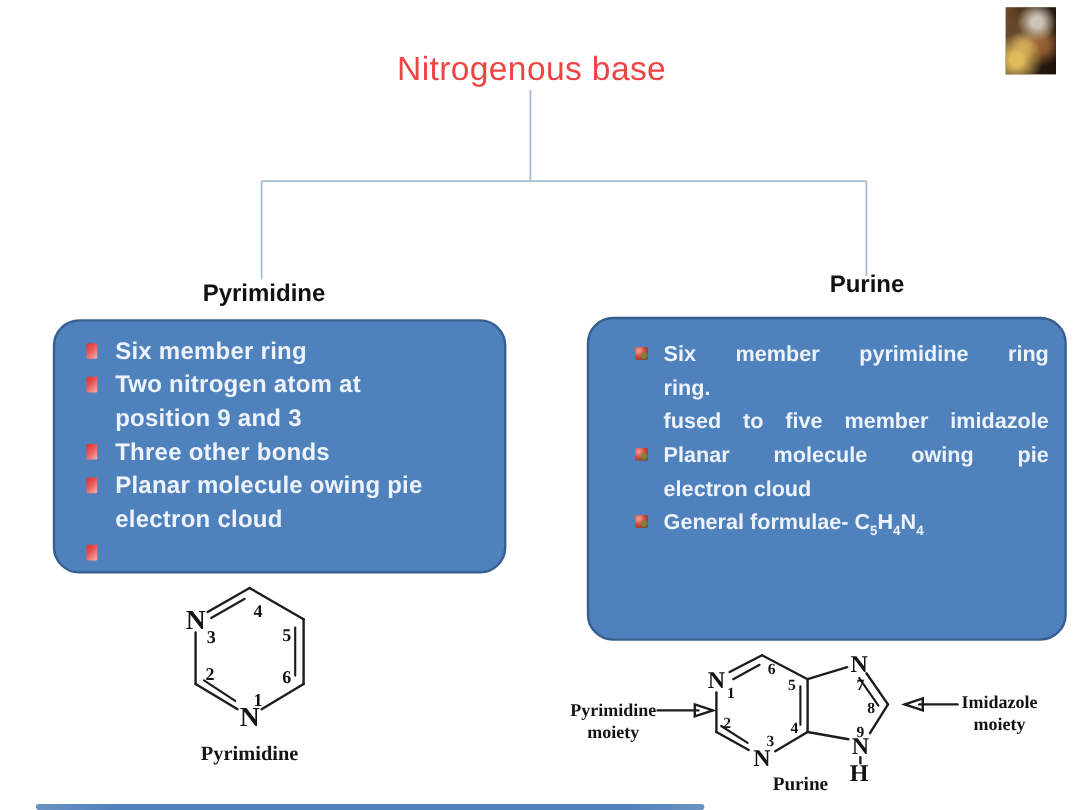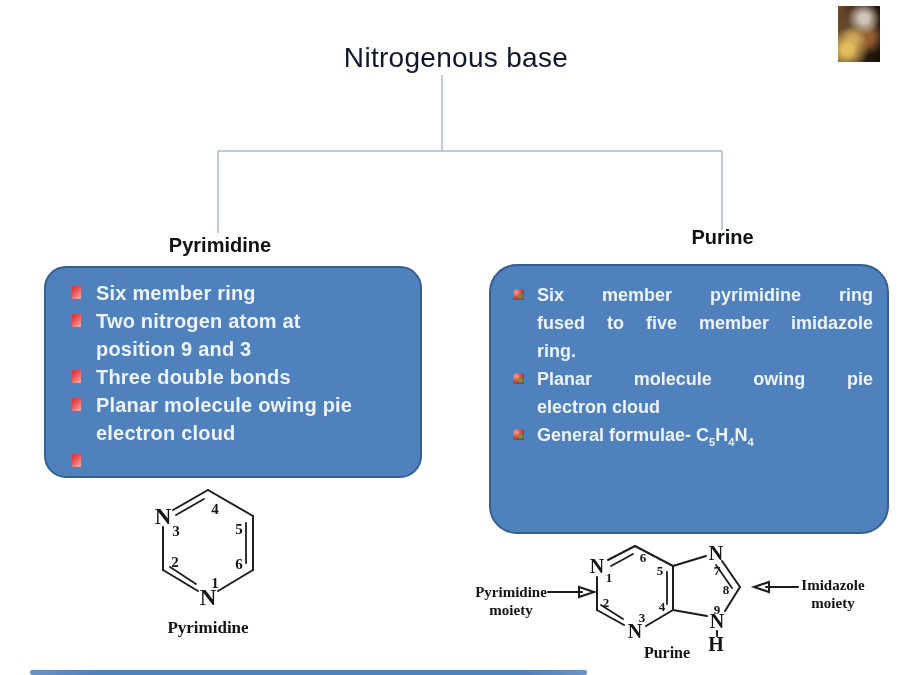--- a/index.html
+++ b/index.html
@@ -1,40 +1,40 @@
 <!DOCTYPE html>
 <html><head>
 <meta charset="utf-8">
 <style>
   * { margin:0; padding:0; box-sizing:border-box; }
   body { background:#ffffff; font-family:"Liberation Sans", sans-serif; }
   .slide { position:relative; width:900px; height:675px; background:#ffffff; overflow:hidden; }
 
-  .title { position:absolute; left:281px; top:42px; width:350px; text-align:center;
-           font-size:28px; color:#0f172a; letter-spacing:.3px; }
+  .title { position:absolute; left:268px; top:42px; width:350px; text-align:center;
+           font-size:28px; color:#ef4444; letter-spacing:.3px; }
 
   .connector-svg { position:absolute; left:0; top:0; width:900px; height:675px; pointer-events:none; }
 
   .corner-photo { position:absolute; left:838px; top:6px; width:42px; height:56px;
     background:
       radial-gradient(circle at 22% 78%, rgba(233,195,96,.95) 0 10%, rgba(233,195,96,0) 40%),
       radial-gradient(circle at 38% 55%, rgba(214,170,90,.7) 0 8%, rgba(214,170,90,0) 30%),
       radial-gradient(circle at 62% 22%, rgba(226,219,205,.85) 0 9%, rgba(226,219,205,0) 32%),
       radial-gradient(circle at 72% 58%, rgba(205,125,62,.55) 0 12%, rgba(205,125,62,0) 38%),
       radial-gradient(circle at 50% 40%, rgba(120,90,60,.6) 0 30%, rgba(120,90,60,0) 60%),
       linear-gradient(100deg, #6e4c2b 0%, #3a2817 40%, #17100a 100%);
   }
 
   .branch-label { position:absolute; font-weight:bold; font-size:20px; color:#111; text-align:center; }
   .branch-label.left  { left:140px; top:234px; width:160px; }
   .branch-label.right { left:650px; top:226px; width:145px; }
 
   .info-box { position:absolute; background:#4f81bd; border:2px solid #365f91; border-radius:22px; color:#eef3fb; }
   .info-box.left  { left:44px;  top:266px; width:378px; height:212px; padding:11px 14px 10px 24px; }
-  .info-box.right { left:489px; top:264px; width:400px; height:270px; padding:15px 13px 10px 22px;border-radius:28px; }
+  .info-box.right { left:489px; top:264px; width:400px; height:270px; padding:15px 13px 10px 38px; }
 
   .bullet-item { display:flex; align-items:flex-start; }
   .bullet-sq { flex:0 0 9px; width:9px; height:13px; margin:7px 0 0 2px; border-radius:1px;
     background:linear-gradient(135deg,#dd3030 0%,#e85252 40%,#f6b1ae 100%); }
   .bullet-orn { flex:0 0 11px; width:11px; height:11px; margin:8px 0 0 0; border-radius:2px;
     background:
       radial-gradient(circle at 72% 68%, rgba(118,142,62,.85) 0 16%, rgba(118,142,62,0) 34%),
       radial-gradient(circle at 30% 30%, #f2a38e 0%, #cf4a3c 45%, #8e3a2e 78%, #5e2a20 100%); }
 
   .info-box.left .txt { margin-left:15px; font-weight:bold; font-size:20px; line-height:28px;
@@ -73,39 +73,39 @@
       <span class="bullet-sq"></span>
       <span class="txt">Six member ring</span>
     </div>
     <div class="bullet-item">
       <span class="bullet-sq"></span>
       <span class="txt">Two nitrogen atom at
 position 9 and 3</span>
     </div>
     <div class="bullet-item">
       <span class="bullet-sq"></span>
-      <span class="txt">Three double bonds</span>
+      <span class="txt">Three other bonds</span>
     </div>
     <div class="bullet-item">
       <span class="bullet-sq"></span>
       <span class="txt">Planar molecule owing pie
 electron cloud</span>
     </div>
     <div class="bullet-item">
       <span class="bullet-sq"></span>
     </div>
   </div>
 
   <div class="info-box right">
     <div class="bullet-item">
       <span class="bullet-orn"></span>
       <span class="txt">
         <div class="jline">Six member pyrimidine ring</div>
+        <div class="jline last">ring.</div>
         <div class="jline">fused to five member imidazole</div>
-        <div class="jline last">ring.</div>
       </span>
     </div>
     <div class="bullet-item">
       <span class="bullet-orn"></span>
       <span class="txt">
         <div class="jline">Planar molecule owing pie</div>
         <div class="jline last">electron cloud</div>
       </span>
     </div>
     <div class="bullet-item">

